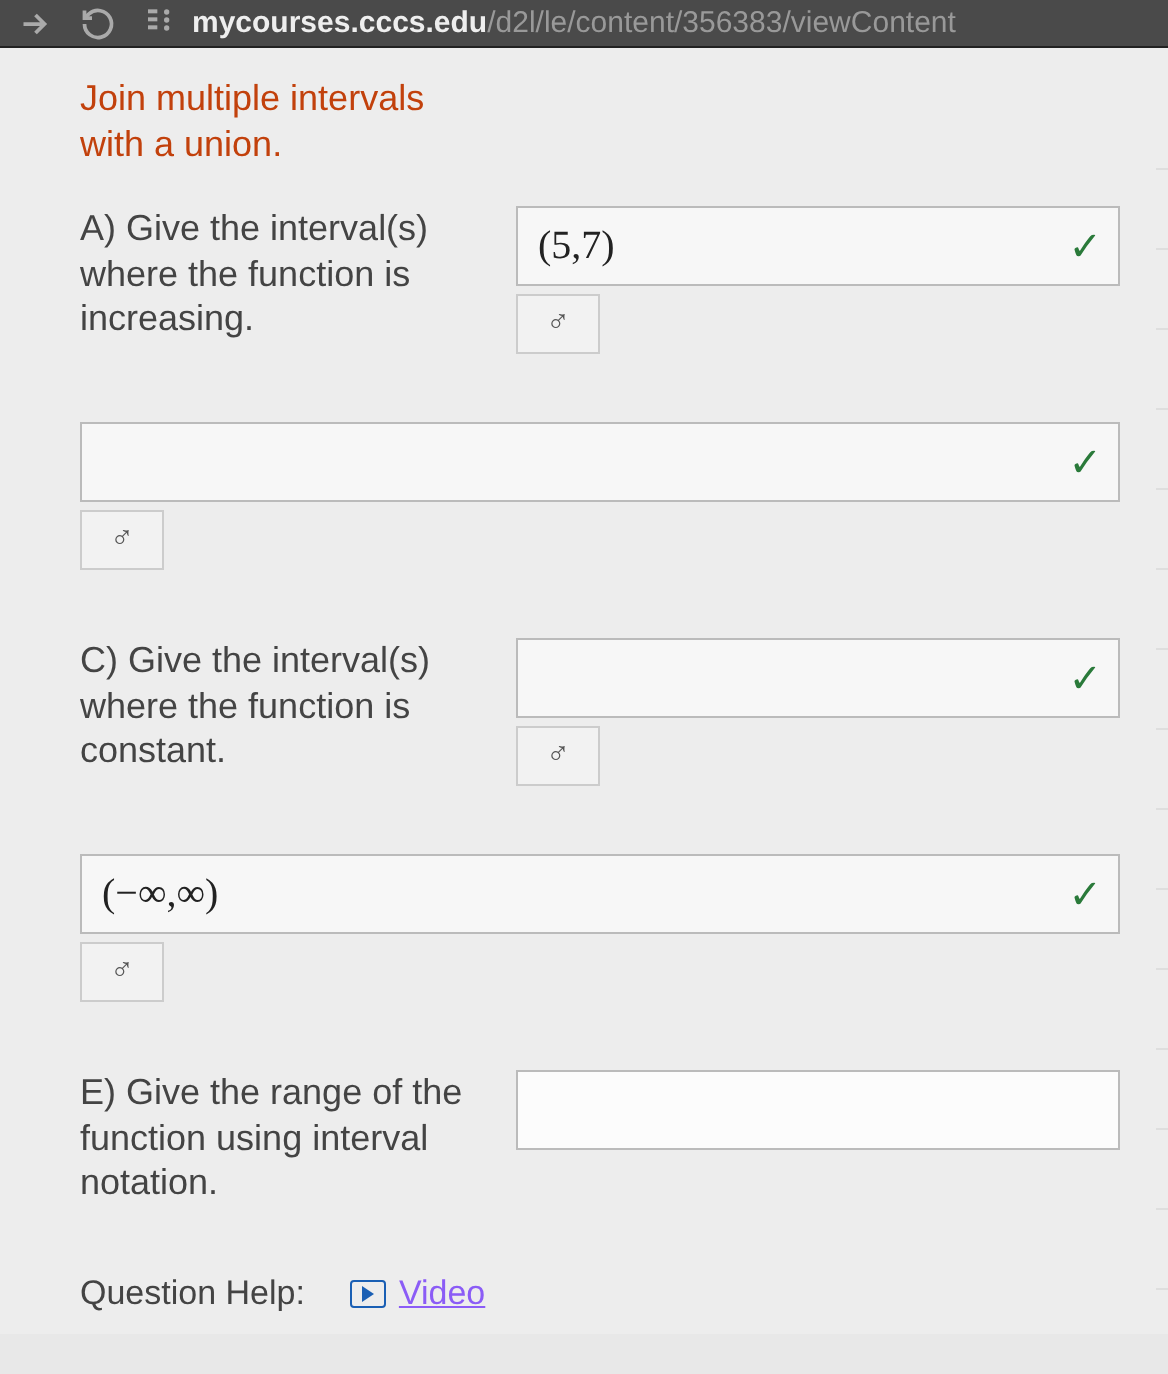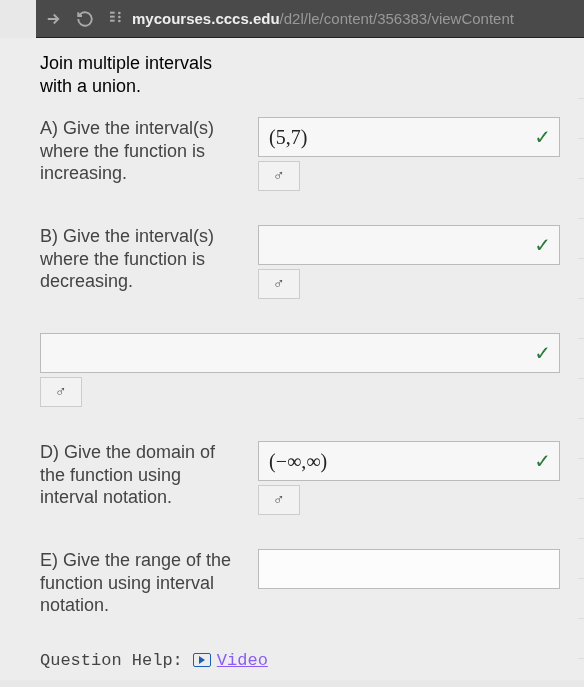--- a/index.html
+++ b/index.html
@@ -9,43 +9,42 @@
       width: 584px;
       height: 687px;
       overflow: hidden;
       color: #333;
     }
     .browser-bar {
       display: flex;
       align-items: center;
       background: #4a4a4a;
       color: #ccc;
-      height: 38px;
+      height: 24px;
       padding: 0 8px;
       gap: 14px;
       font-size: 15px;
       border-bottom: 1px solid #222;
-      margin-left: 36px;
     }
     .nav-icon { color: #aaa; font-size: 18px; display:flex; align-items:center; }
     .nav-icon svg { stroke: #aaa; }
     .url-bar { display: flex; align-items: center; gap: 8px; flex: 1; }
     .site-icon { width: 16px; height: 16px; }
     .url-text { font-size: 15px; white-space: nowrap; overflow: hidden; }
     .url-text .host { color: #eee; font-weight: 600; }
     .url-text .path { color: #999; }
 
     .page {
       background: #ededed;
       padding: 14px 24px 10px 40px;
       position: relative;
     }
     .instructions {
       font-size: 18px;
-      color: #000000;
+      color: #c2410c;
       line-height: 1.25;
       margin-bottom: 20px;
       max-width: 200px;
     }
     .question-row {
       display: flex;
       align-items: flex-start;
       margin-bottom: 34px;
       gap: 18px;
       margin-top: 12px;
@@ -93,23 +92,22 @@
       font-style: italic;
       font-family: "Times New Roman", serif;
       font-size: 16px;
       color: #555;
     }
     .help-row {
       font-size: 17px;
       color: #444;
       display: flex;
       align-items: center;
-      gap: 10px;
+      gap: 23px;
       margin-top: 4px;
-      font-family: Liberation Mono, monospace;
     }
     .video-link {
       color: #8b5cf6;
       display: inline-flex;
       align-items: center;
       gap: 6px;
     }
     .video-icon {
       display: inline-block;
       width: 18px;
@@ -176,40 +174,39 @@
     <div class="answer-cell">
       <div class="answer-box">
         <span>(5,7)</span>
         <span class="check">✓</span>
       </div>
       <div class="preview-box">♂</div>
     </div>
   </div>
 
   <div class="question-row">
-    <div class="question-label">B) Give the interval(s) where the function is decreasing.</div>
-    <div class="answer-cell">
-      <div class="answer-box">
-        <span class="check">✓</span>
-      </div>
-      <div class="preview-box">♂</div>
-    </div>
-  </div>
-
-  <div class="question-row">
-    <div class="answer-cell">
-      <div class="answer-box">
-        <span class="check">✓</span>
-      </div>
-      <div class="preview-box">♂</div>
-    </div>
-  </div>
-
-  <div class="question-row">
-    <div class="question-label">D) Give the domain of the function using interval notation.</div>
+    <div class="answer-cell">
+      <div class="answer-box">
+        <span class="check">✓</span>
+      </div>
+      <div class="preview-box">♂</div>
+    </div>
+  </div>
+
+  <div class="question-row">
+    <div class="question-label">C) Give the interval(s) where the function is constant.</div>
+    <div class="answer-cell">
+      <div class="answer-box">
+        <span class="check">✓</span>
+      </div>
+      <div class="preview-box">♂</div>
+    </div>
+  </div>
+
+  <div class="question-row">
     <div class="answer-cell">
       <div class="answer-box">
         <span>(−∞,∞)</span>
         <span class="check">✓</span>
       </div>
       <div class="preview-box">♂</div>
     </div>
   </div>
 
   <div class="question-row">

